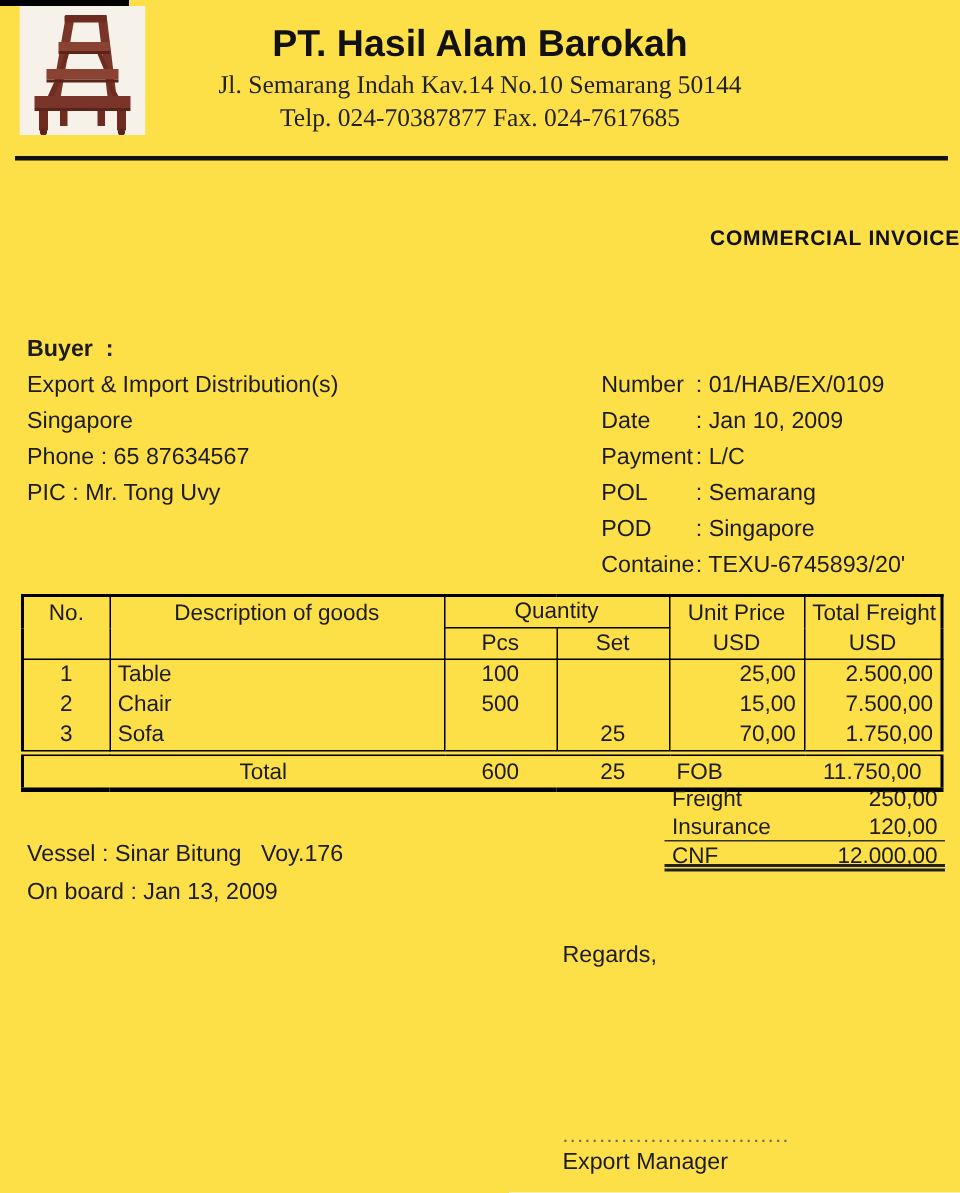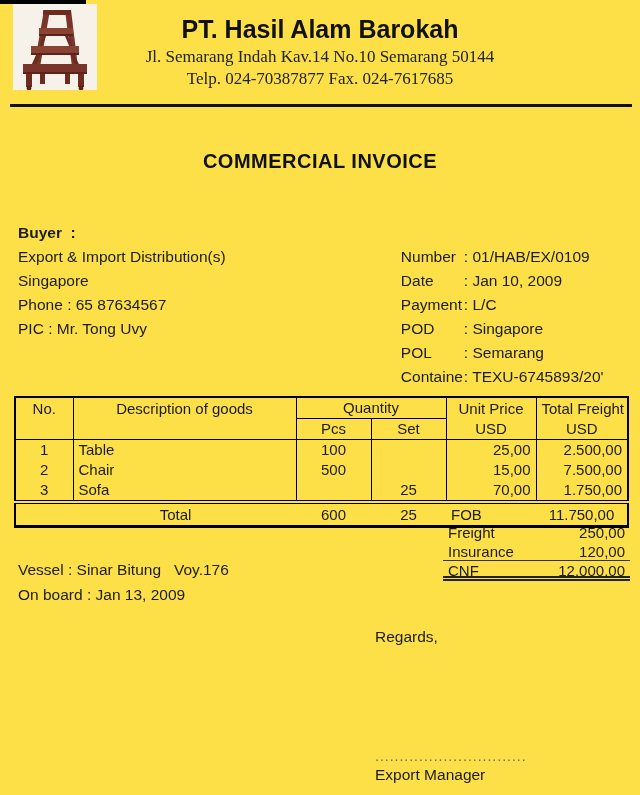--- a/index.html
+++ b/index.html
@@ -30,22 +30,22 @@
     text-align: center;
     font-family: "Liberation Serif", serif;
     font-size: 17px; color: #222;
   }
   .addr1 { top: 47px; }
   .addr2 { top: 69px; }
   .header-rule { left: 10px; top: 104px; width: 622px; height: 3px; background: #111; }
 
   .doc-title {
     left: 0; right: 0; top: 150px;
-    text-align: center;
-    font-size: 20px; font-weight: bold; letter-spacing: 0.5px; color: #111;
+    text-align: right;
+    font-size: 14px; font-weight: bold; letter-spacing: 0.5px; color: #111;
   }
 
   
   .buyer { left: 18px; top: 221px; font-size: 15.5px; }
   .buyer div { height: 24px; line-height: 24px; white-space: pre; }
   .buyer .b-label { font-weight: bold; }
 
   .meta { left: 375px; top: 221px; font-size: 15.5px; }
   .meta-row { height: 24px; line-height: 24px; white-space: pre; }
   .meta-row .m-label { display: inline-block; width: 63px; }
@@ -148,24 +148,24 @@
     <div class="meta-row">
       <span class="m-label">Number</span><span>: 01/HAB/EX/0109</span>
     </div>
     <div class="meta-row">
       <span class="m-label">Date</span><span>: Jan 10, 2009</span>
     </div>
     <div class="meta-row">
       <span class="m-label">Payment</span><span>: L/C</span>
     </div>
     <div class="meta-row">
+      <span class="m-label">POL</span><span>: Semarang</span>
+    </div>
+    <div class="meta-row">
       <span class="m-label">POD</span><span>: Singapore</span>
-    </div>
-    <div class="meta-row">
-      <span class="m-label">POL</span><span>: Semarang</span>
     </div>
     <div class="meta-row">
       <span class="m-label">Containe</span><span>: TEXU-6745893/20'</span>
     </div>
   </div>
 
   <table class="abs inv-table">
     <colgroup>
       <col style="width:58px">
         <col style="width:223px">

